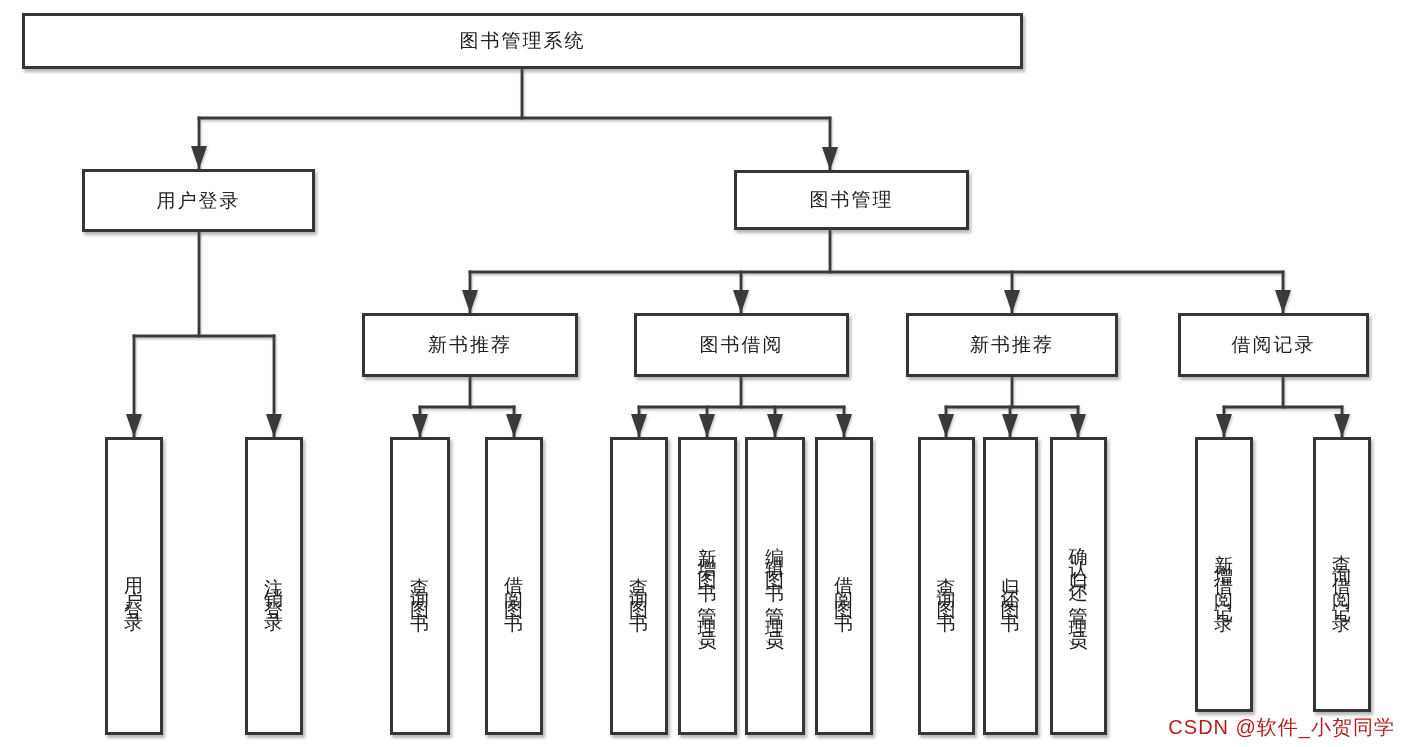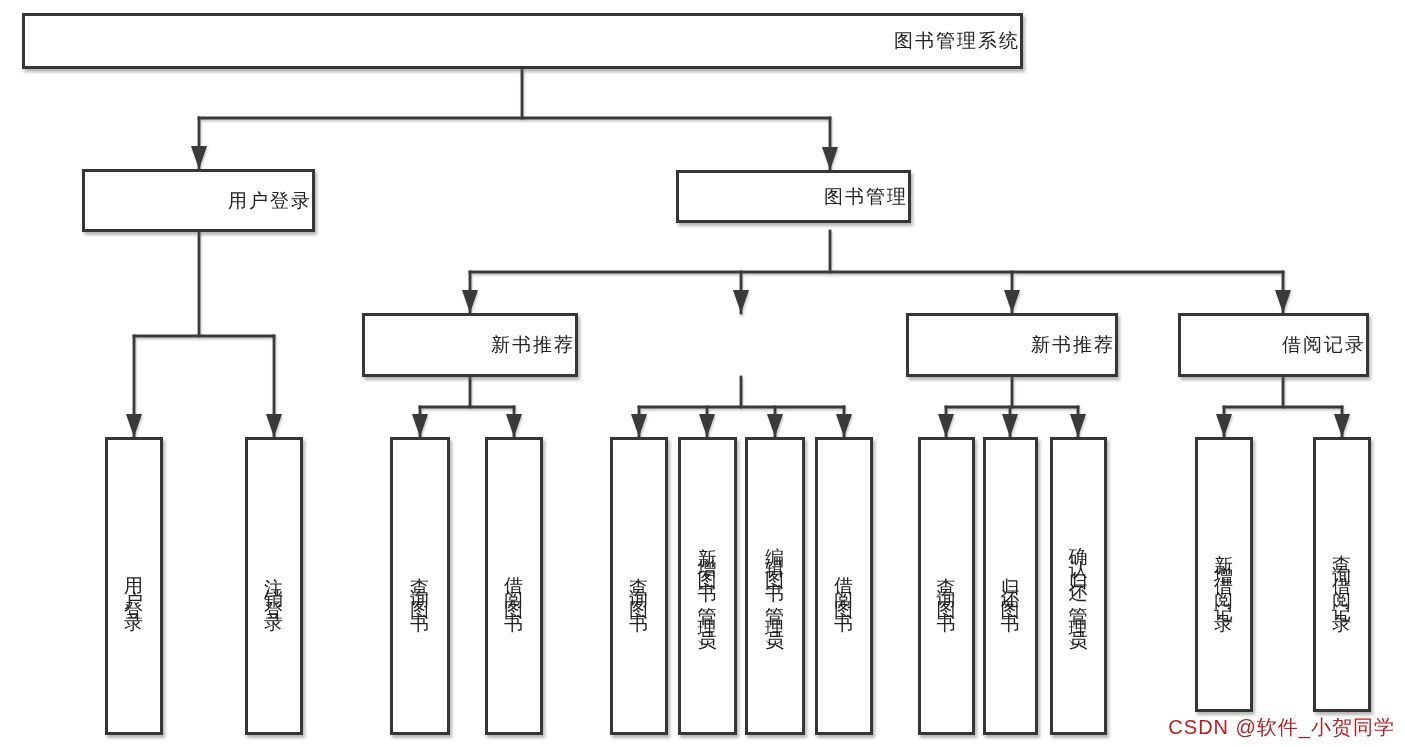--- a/index.html
+++ b/index.html
@@ -17,21 +17,21 @@
     width: 1405px; height: 747px;
     filter: drop-shadow(1px 2px 1px rgba(90,90,90,0.35));
   }
   .node {
     position: absolute;
     box-sizing: border-box;
     background: #ffffff;
     border: 3px solid #363636;
     display: flex;
     align-items: center;
-    justify-content: flex-end;
+    justify-content: center;
     box-shadow: 2px 3px 3px rgba(90,90,90,0.45);
   }
   .node .h-label {
     font-size: 19px;
     letter-spacing: 2px;
     color: #222222;
     white-space: nowrap;
   }
   .leaf {
     position: absolute;
@@ -116,26 +116,29 @@
     </g>
   </svg>
 
   <div class="node" style="left:22px; top:13px; width:1001px; height:56px;">
     <span class="h-label">图书管理系统</span>
   </div>
 
   <div class="node" style="left:82px; top:169px; width:233px; height:63px;">
     <span class="h-label">用户登录</span>
   </div>
-  <div class="node" style="left:676px; top:170px; width:235px; height:53px;">
+  <div class="node" style="left:734px; top:170px; width:235px; height:60px;">
     <span class="h-label">图书管理</span>
   </div>
 
   <div class="node" style="left:362px; top:313px; width:216px; height:64px;">
     <span class="h-label">新书推荐</span>
+  </div>
+  <div class="node" style="left:634px; top:313px; width:215px; height:64px;">
+    <span class="h-label">图书借阅</span>
   </div>
   <div class="node" style="left:906px; top:313px; width:212px; height:64px;">
     <span class="h-label">新书推荐</span>
   </div>
   <div class="node" style="left:1178px; top:313px; width:191px; height:64px;">
     <span class="h-label">借阅记录</span>
   </div>
 
   <div class="leaf" style="left:105px; top:437px; width:58px; height:298px;">
     <span class="v-label">用户登录</span>

